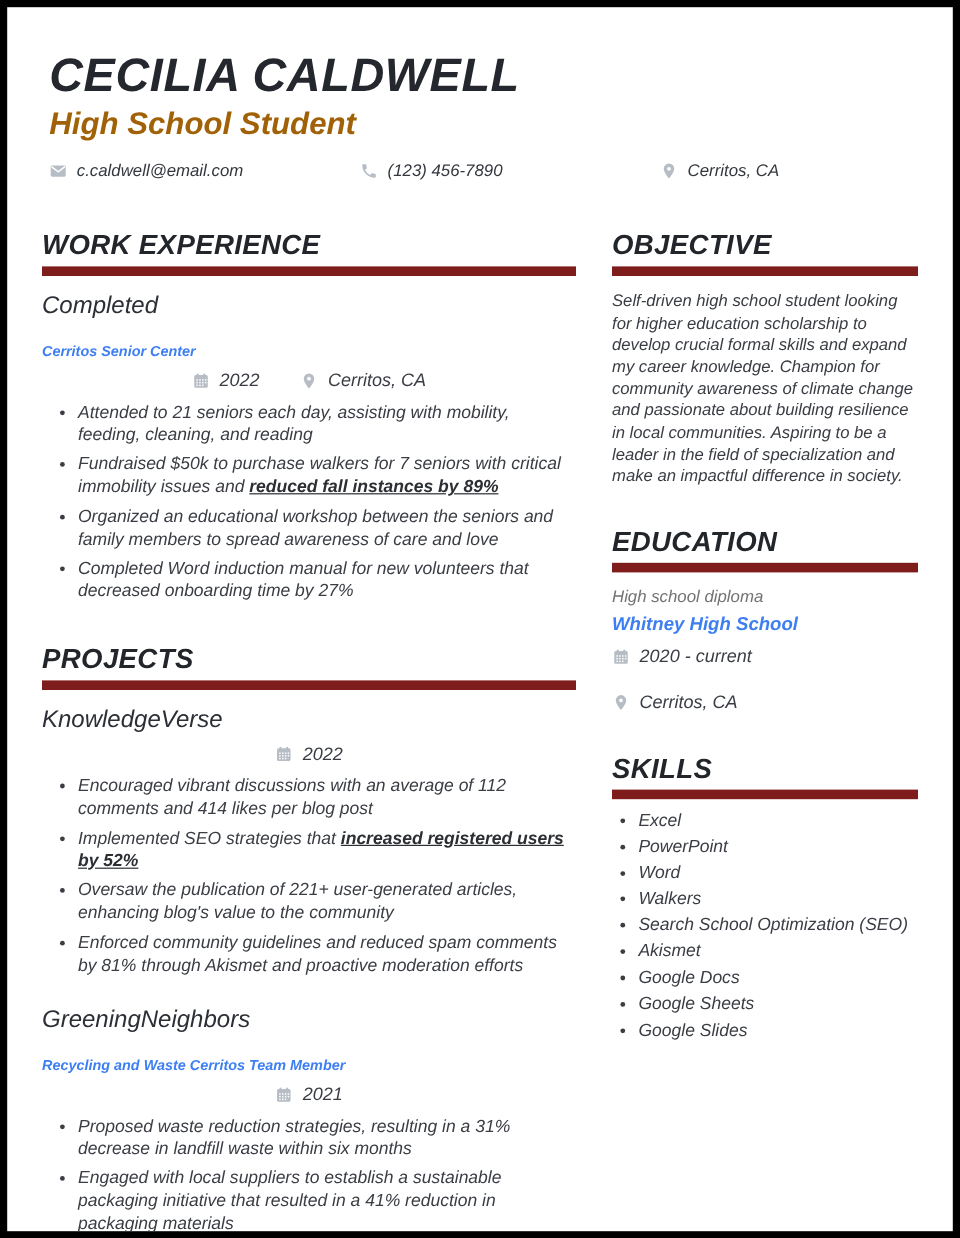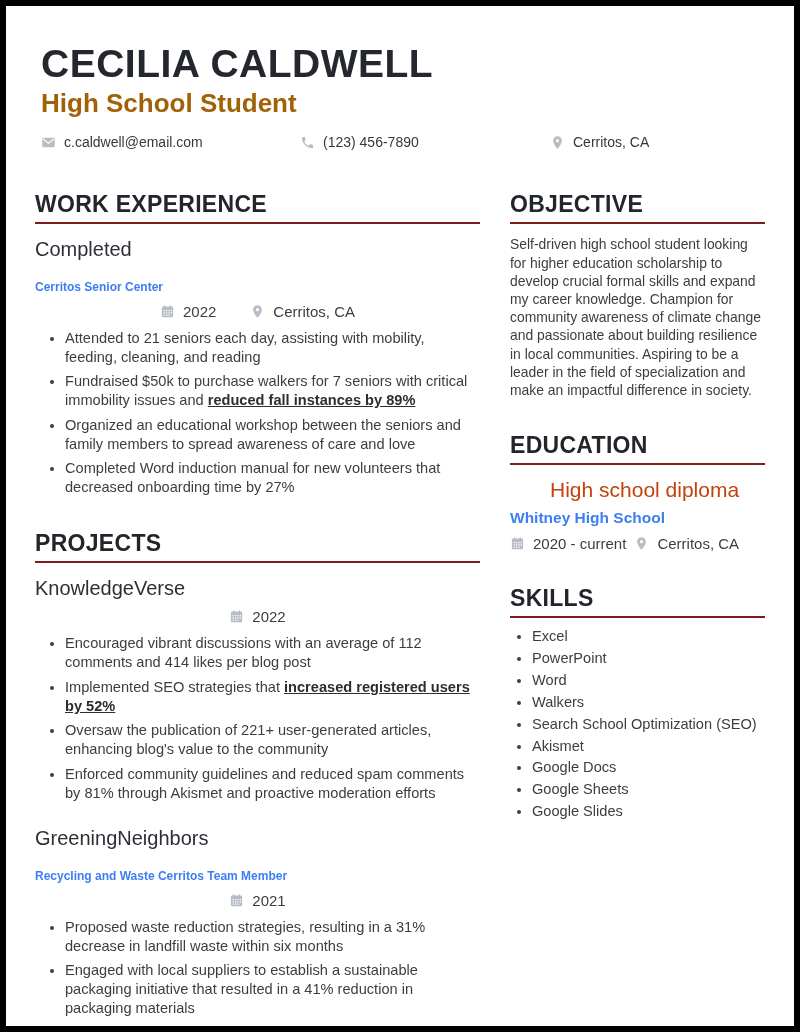--- a/index.html
+++ b/index.html
@@ -3,20 +3,21 @@
 <meta charset="utf-8">
 <style>
   html,body { margin:0; padding:0; background:#ffffff; }
   .page {
     width:800px; height:1032px; box-sizing:border-box;
     border:6px solid #000;
     padding:32px 29px 0 29px;
     font-family:"Liberation Sans", sans-serif;
     color:#3d4147; background:#fff;
     overflow:hidden;
+    font-style:italic;
   }
   
   .person-name {
     margin:6px 0 0 6px; font-size:39px; font-weight:800; letter-spacing:0.5px;
     color:#24272d; line-height:1.0;
   }
   .person-title {
     margin:7px 0 0 6px; font-size:26px; font-weight:700; color:#a16207; line-height:1.05;
   }
   .contact-row {
@@ -28,36 +29,36 @@
   .icon { display:inline-flex; width:15px; height:15px; flex:0 0 auto; }
   .icon svg { width:15px; height:15px; fill:#b7bdc5; }
   
   .columns { display:flex; margin-top:42px; }
   .col-left { width:445px; flex:0 0 445px; }
   .col-gap { width:30px; flex:0 0 30px; }
   .col-right { flex:1 1 auto; min-width:0; }
   
   .sec-h {
     margin:0; padding:0 0 6px 0; font-size:23px; font-weight:800; letter-spacing:0.3px;
-    color:#222529; border-bottom:2px solid #7f1d1d; line-height:1.05;
+    color:#222529; border-bottom:8px solid #7f1d1d; line-height:1.05;
   }
   section { margin:0 0 34px 0; }
   
   .entry { margin-top:13px; }
   .entry + .entry { margin-top:24px; }
   .entry-title { font-size:20px; font-weight:400; color:#2c3036; line-height:1.2; }
   .entry-sub { font-size:12px; font-weight:700; color:#3d7ef2; margin-top:19px; line-height:1.2; }
   .meta-row { display:flex; gap:34px; align-items:center; margin-top:8px; font-size:15px; color:#3a3e44;justify-content:center; }
-  .meta-col { display:flex; gap:8px; margin-top:8px; font-size:15px; color:#3a3e44; }
+  .meta-col { display:flex; flex-direction:column; gap:21px; margin-top:8px; font-size:15px; color:#3a3e44; }
   ul.bullets { margin:9px 0 0 0; padding:0 0 0 30px; }
   ul.bullets li { font-size:14.6px; line-height:1.3; margin-bottom:5.5px; color:#3a3e44; }
   .bu { font-weight:700; text-decoration:underline; color:#2b2e33; }
   
   .obj-text { margin:11px 0 0 0; font-size:13.9px; line-height:1.31; color:#3a3e44; }
-  .edu-degree { margin-top:12px; font-size:21px; color:#c2410c; line-height:1.2;margin-left:40px; }
+  .edu-degree { margin-top:12px; font-size:14px; color:#737373; line-height:1.2; }
   .edu-school { margin-top:6px; font-size:15.5px; font-weight:700; color:#3d7ef2; line-height:1.2; }
   ul.skills { margin:10px 0 0 0; padding:0 0 0 22px; }
   ul.skills li { font-size:14.6px; line-height:1.12; margin-bottom:5.5px; color:#3a3e44; }
 </style>
 </head>
 <body>
 
 <div class="page">
   <header>
     <h1 class="person-name">CECILIA CALDWELL</h1>

